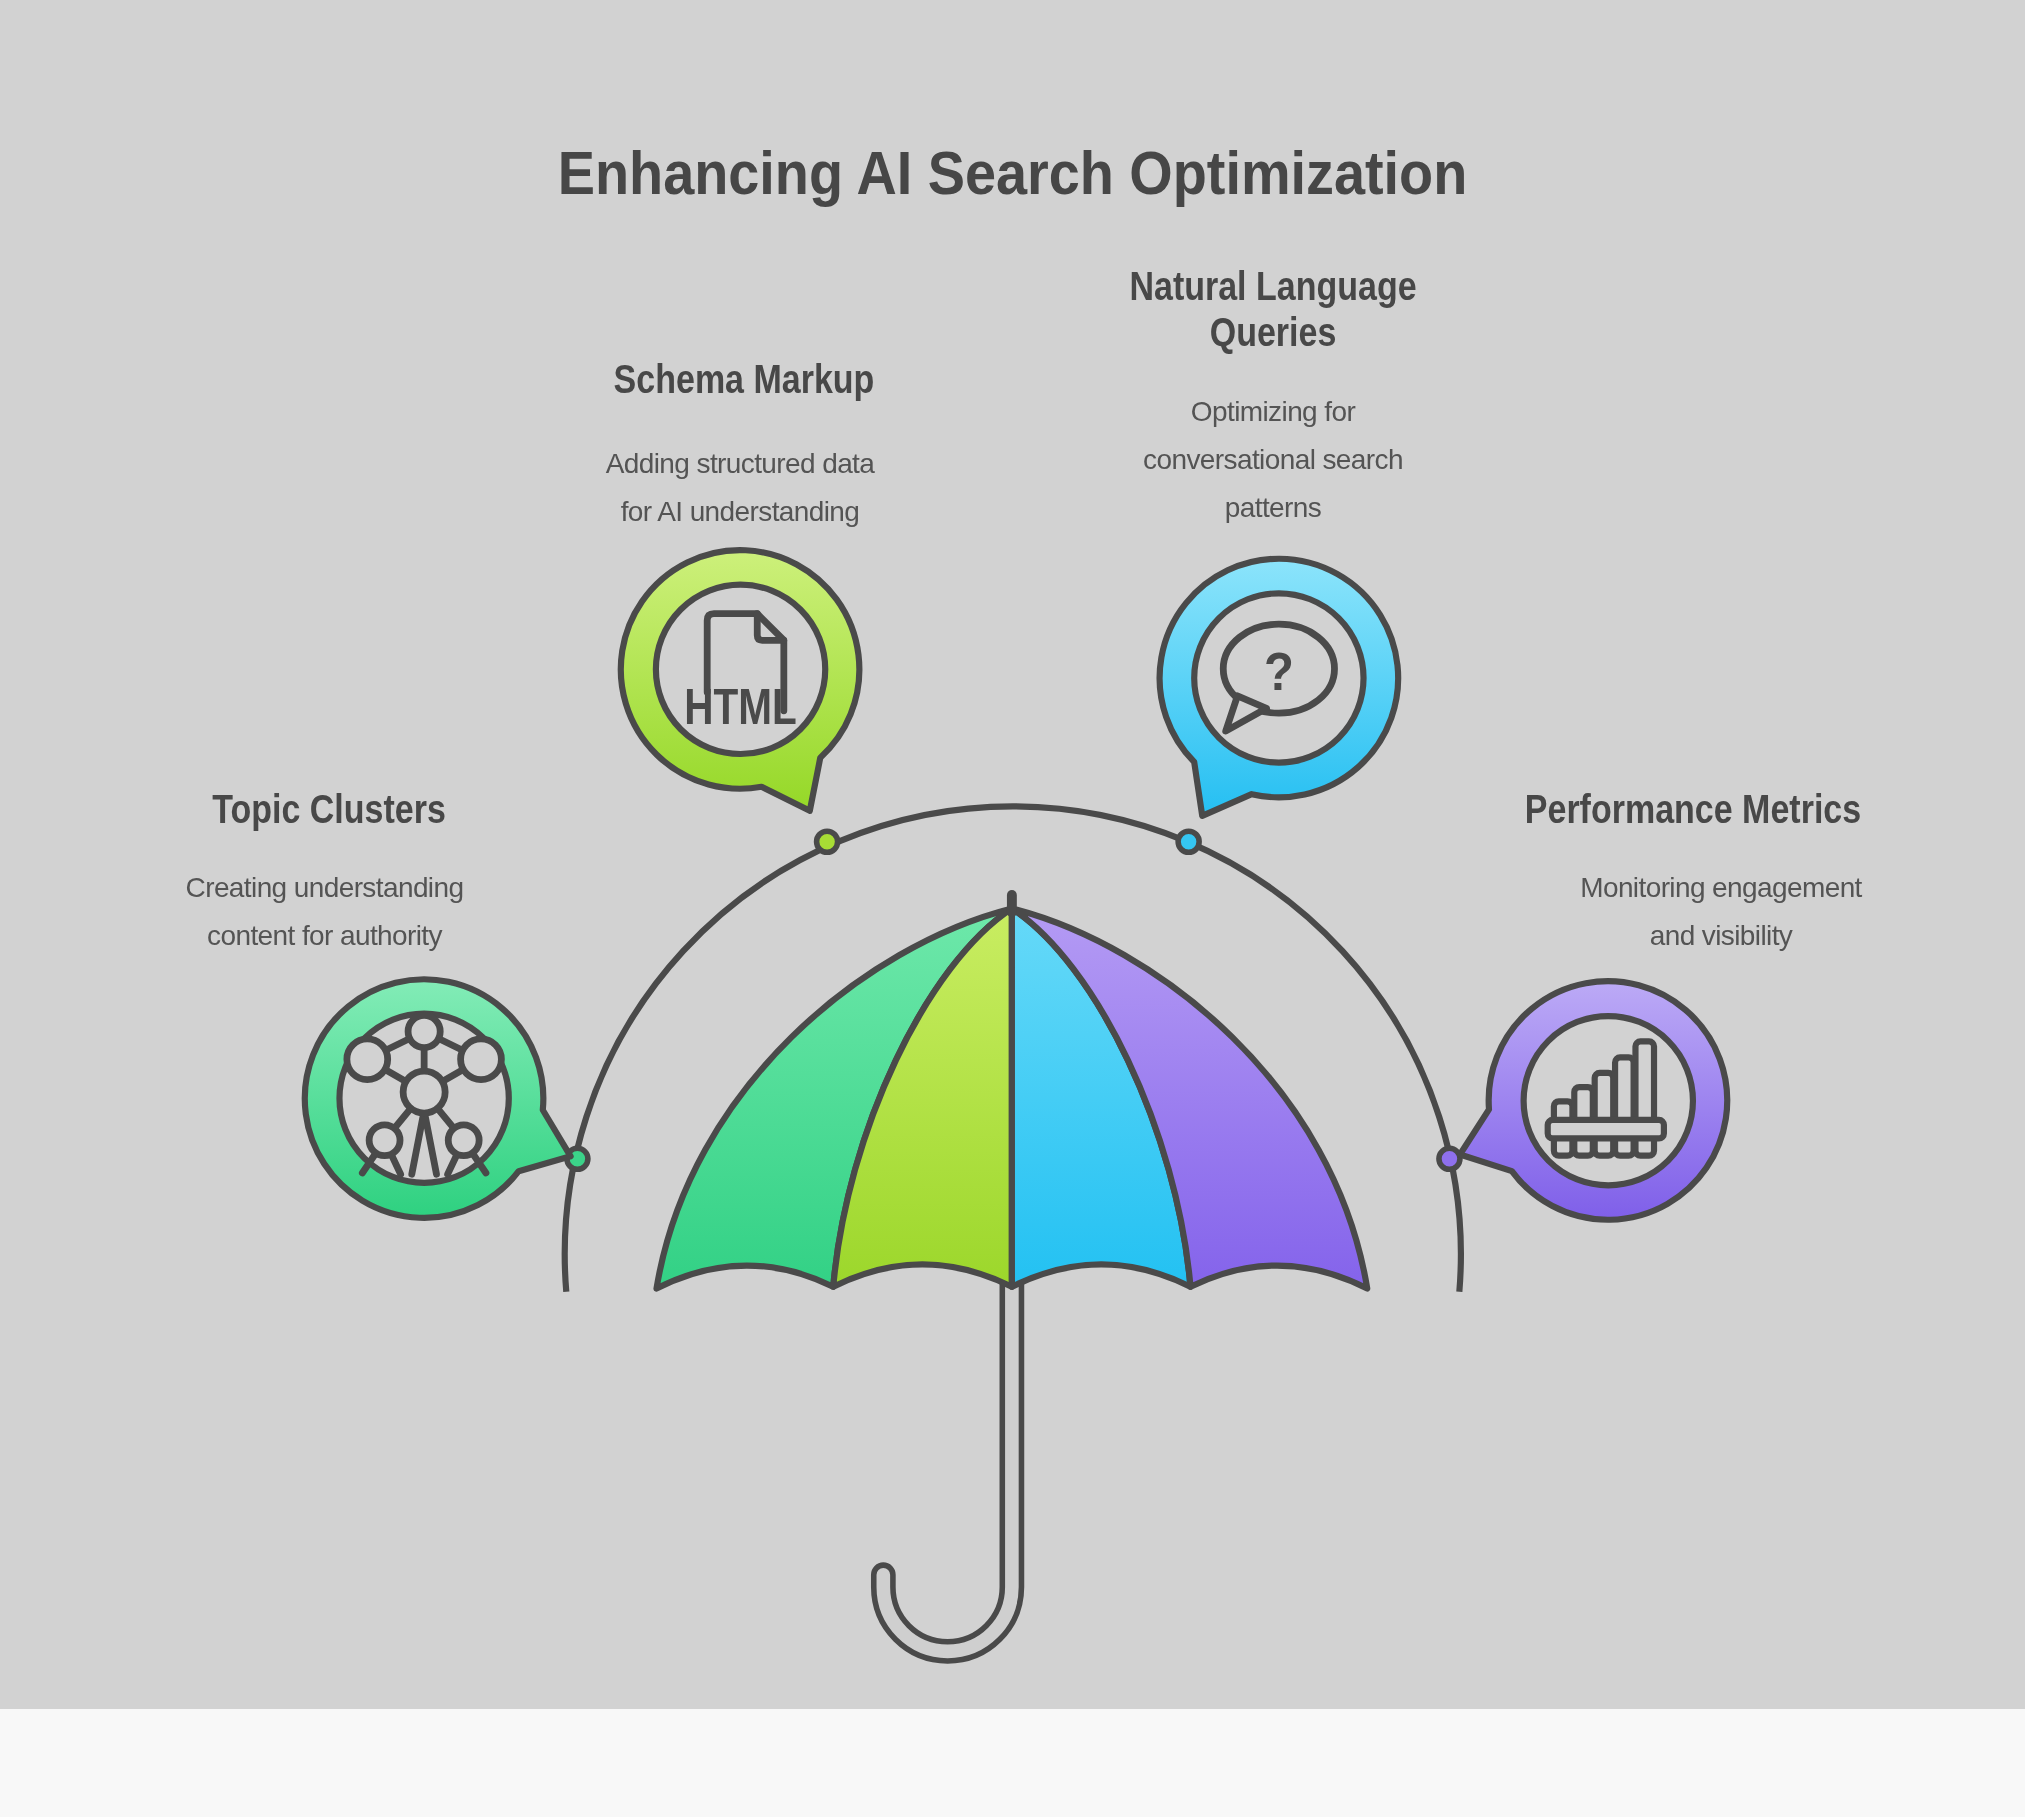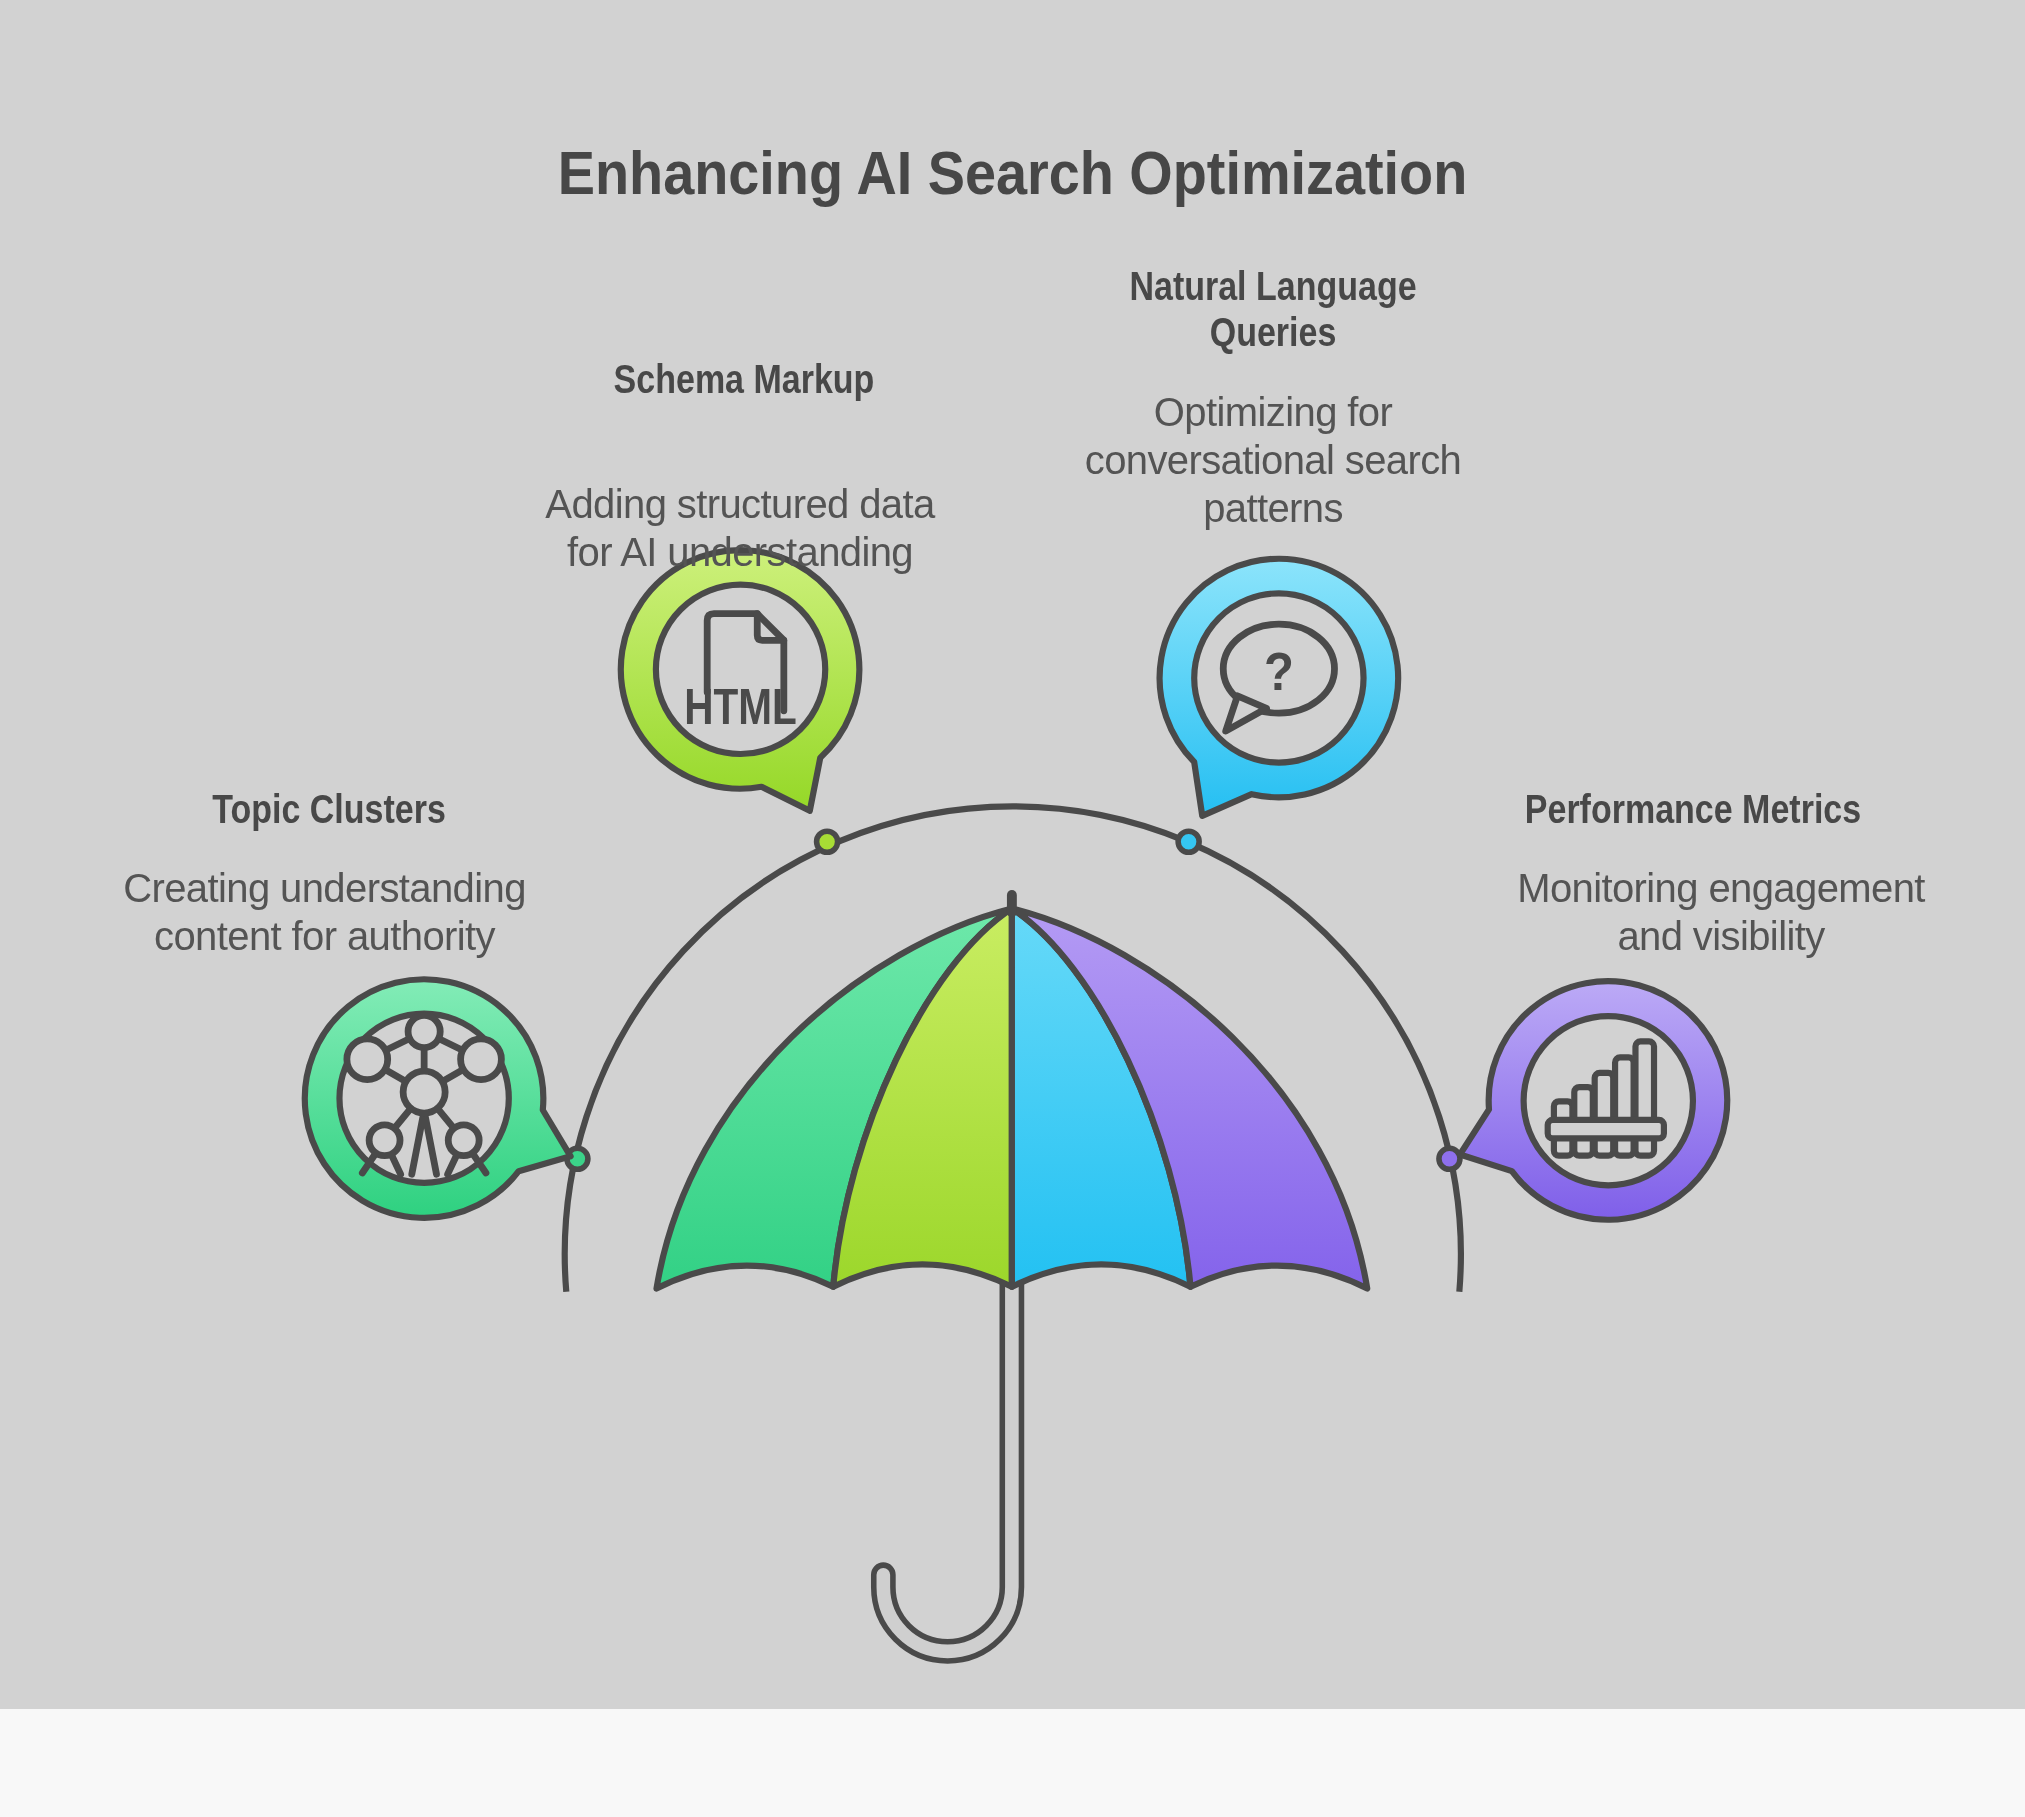--- a/index.html
+++ b/index.html
@@ -4,27 +4,27 @@
 <style>
   html,body{margin:0;padding:0;}
   .stage{position:relative;width:2025px;height:1817px;background:#d2d2d2;overflow:hidden;
          font-family:"Liberation Sans",sans-serif;}
   .gfx{position:absolute;left:0;top:0;}
   .title{position:absolute;left:0;top:142px;width:2025px;text-align:center;
          font-size:62px;font-weight:bold;color:#474747;line-height:1;
          transform:scaleX(0.9);white-space:pre-line;}
   .heading{position:absolute;width:618px;text-align:center;font-size:40px;font-weight:bold;
            color:#484848;line-height:46px;transform:scaleX(0.85);white-space:pre-line;}
-  .desc{position:absolute;width:618px;text-align:center;font-size:40px;font-weight:400;
+  .desc{position:absolute;width:618px;text-align:center;font-size:28px;font-weight:400;
         color:#545454;line-height:48px;letter-spacing:-0.6px;white-space:pre-line;}
   .h-schema{left:435px;top:356px;}
   .h-nlq{left:964px;top:263px;}
   .h-topic{left:20px;top:786px;}
   .h-perf{left:1384px;top:786px;}
-  .d-schema{left:431px;top:440px;margin-top:40px;}
+  .d-schema{left:431px;top:440px;}
   .d-nlq{left:964px;top:388px;}
   .d-topic{left:15.5px;top:864px;}
   .d-perf{left:1412px;top:864px;text-align:center;}
   .band{position:absolute;left:0;top:1709px;width:2025px;height:108px;background:#f8f8f8;}
 </style>
 </head>
 <body>
 
 <div class="stage">
 

